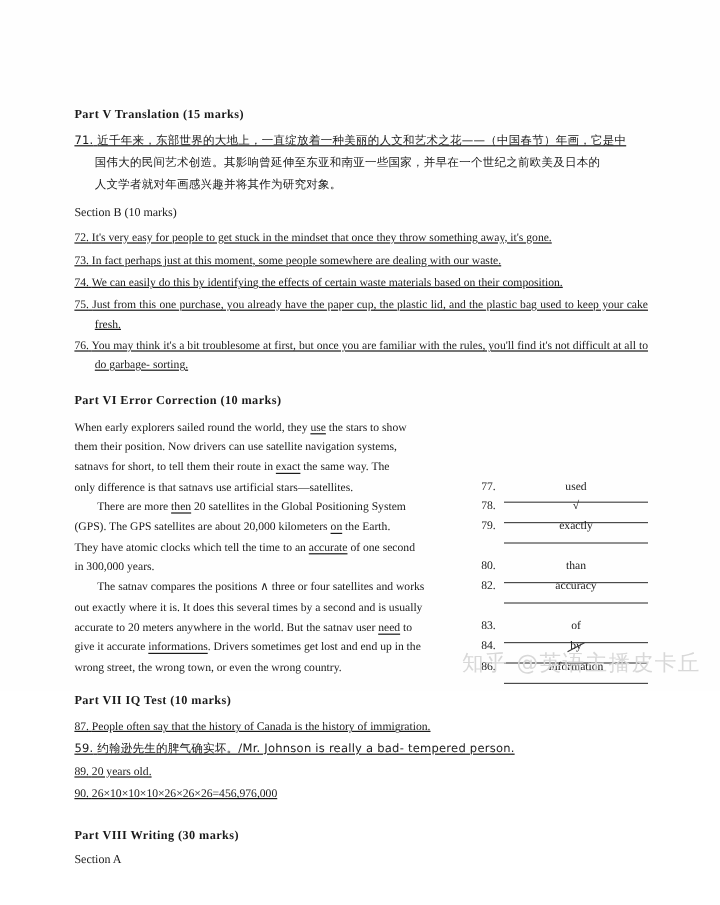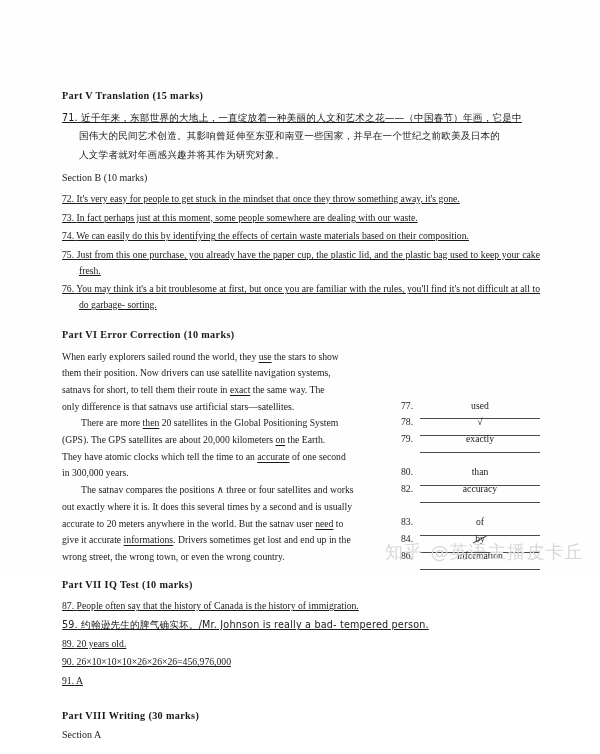--- a/index.html
+++ b/index.html
@@ -263,24 +263,20 @@
       <span>约翰逊先生的脾气确实坏。/Mr. Johnson is really a bad- tempered person.</span>
     </div>
     <div class="item hang">
       <span class="num">89.</span>
       <span>20 years old.</span>
     </div>
     <div class="item hang">
       <span class="num">90.</span>
       <span>26×10×10×10×26×26×26=456,976,000</span>
     </div>
-    <div class="item hang">
-      <span class="num">91.</span>
-      <span>A</span>
-    </div>
 
     <div class="gap-lg"></div>
 
     <div class="sec-head">Part VIII Writing (30 marks)</div>
     <div class="sub-head">Section A</div>
 
   </div>
 
   <div class="watermark">知乎 @英语主播皮卡丘</div>
 </div>

